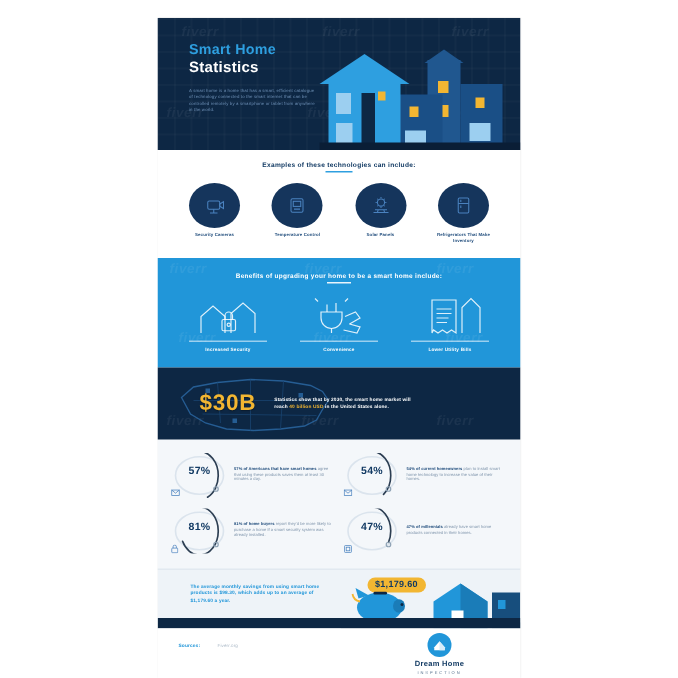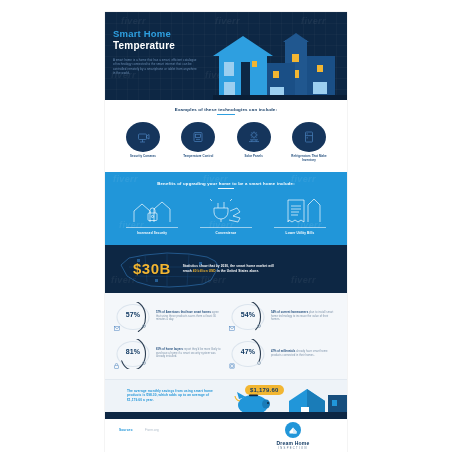--- a/index.html
+++ b/index.html
@@ -35,21 +35,21 @@
     background: #0d2744;
     overflow: hidden;
   }
   .hero-grid {
     position:absolute; inset:0;
     background-image:
       linear-gradient(rgba(255,255,255,.022) 1px, transparent 1px),
       linear-gradient(90deg, rgba(255,255,255,.022) 1px, transparent 1px);
     background-size: 11px 11px;
   }
-  .hero-text { position: absolute; left: 8px; top: 16px; width: 86px; }
+  .hero-text { position: absolute; left: 21px; top: 16px; width: 86px; }
   .hero-t1 {
     color: #2e9fe0; font-size: 9.5px; font-weight: bold;
     letter-spacing: .2px; line-height: 11px;
   }
   .hero-t2 {
     color: #ffffff; font-size: 10px; font-weight: bold;
     letter-spacing: .2px; line-height: 12px; margin-top: 1px;
   }
   .hero-body {
     margin-top: 6px; color: #6d8fb5;
@@ -198,21 +198,21 @@
 
     <div class="wm dark" style="left:16px;  top:4px;">fiverr</div>
     <div class="wm dark" style="left:110px; top:4px;">fiverr</div>
     <div class="wm dark" style="left:196px; top:4px;">fiverr</div>
     <div class="wm dark" style="left:6px;   top:58px;">fiverr</div>
     <div class="wm dark" style="left:100px; top:58px;">fiverr</div>
     <div class="wm dark" style="left:192px; top:58px;">fiverr</div>
 
     <div class="hero-text">
       <div class="hero-t1">Smart Home</div>
-      <div class="hero-t2">Temperature</div>
+      <div class="hero-t2">Statistics</div>
       <div class="hero-body">A smart home is a home that has a smart, efficient catalogue of technology connected to the smart internet that can be controlled remotely by a smartphone or tablet from anywhere in the world.</div>
     </div>
 
     <div class="houses">
       <div class="h-tower-roof"></div>
       <div class="h-tower">
         <div class="win lit" style="left:7px;  top:14px; width:7px;  height:8px;"></div>
         <div class="win lit" style="left:7px;  top:30px; width:7px;  height:8px;"></div>
       </div>
       <div class="h-mid">

